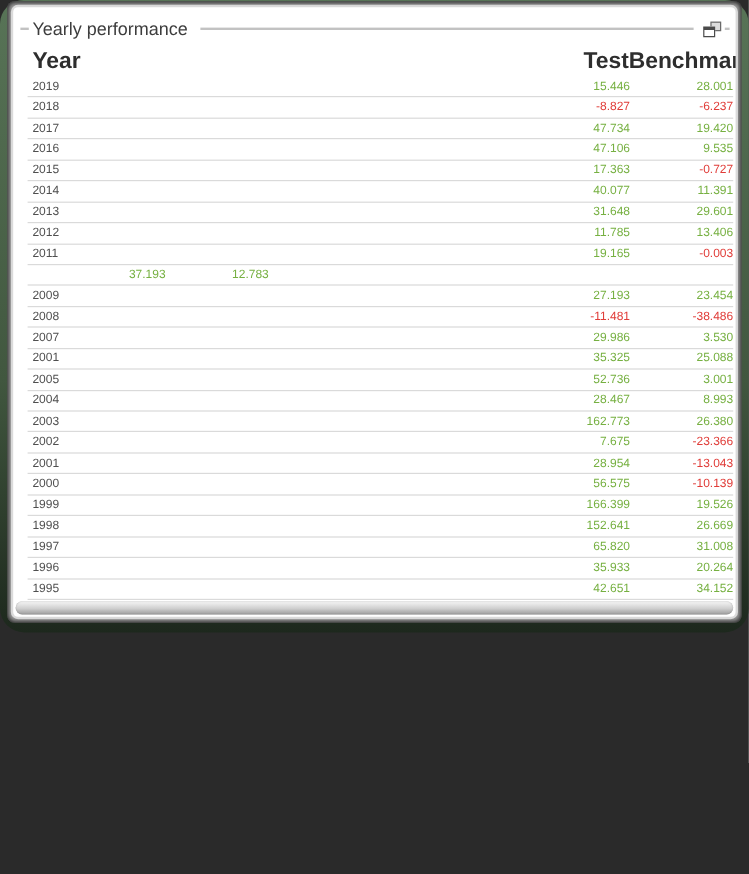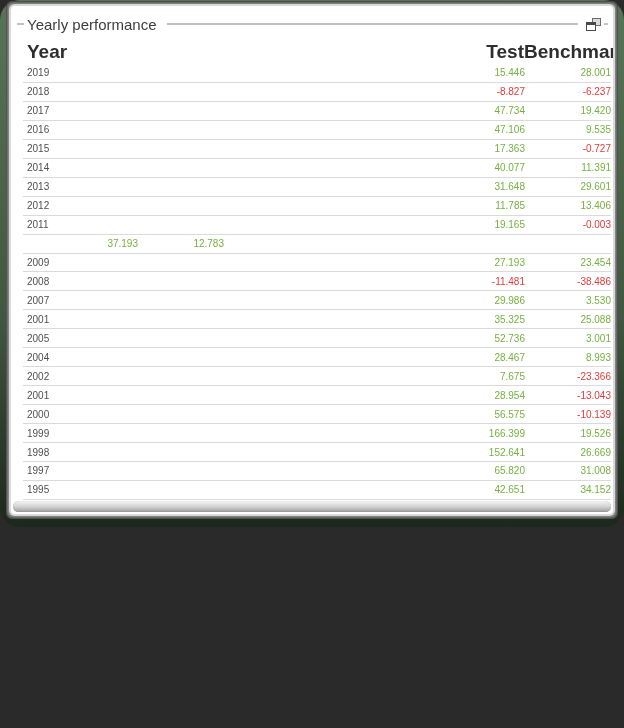--- a/index.html
+++ b/index.html
@@ -203,20 +203,25 @@
             <span class="c-year year-cell">2005</span>
             <span class="c-test test-cell pos">52.736</span>
             <span class="c-bench benchmark-cell pos">3.001</span>
           </div>
           <div class="row">
             <span class="c-year year-cell">2004</span>
             <span class="c-test test-cell pos">28.467</span>
             <span class="c-bench benchmark-cell pos">8.993</span>
           </div>
           <div class="row">
+            <span class="c-year year-cell">2003</span>
+            <span class="c-test test-cell pos">162.773</span>
+            <span class="c-bench benchmark-cell pos">26.380</span>
+          </div>
+          <div class="row">
             <span class="c-year year-cell">2002</span>
             <span class="c-test test-cell pos">7.675</span>
             <span class="c-bench benchmark-cell neg">-23.366</span>
           </div>
           <div class="row">
             <span class="c-year year-cell">2001</span>
             <span class="c-test test-cell pos">28.954</span>
             <span class="c-bench benchmark-cell neg">-13.043</span>
           </div>
           <div class="row">
@@ -233,20 +238,25 @@
             <span class="c-year year-cell">1998</span>
             <span class="c-test test-cell pos">152.641</span>
             <span class="c-bench benchmark-cell pos">26.669</span>
           </div>
           <div class="row">
             <span class="c-year year-cell">1997</span>
             <span class="c-test test-cell pos">65.820</span>
             <span class="c-bench benchmark-cell pos">31.008</span>
           </div>
           <div class="row">
+            <span class="c-year year-cell">1996</span>
+            <span class="c-test test-cell pos">35.933</span>
+            <span class="c-bench benchmark-cell pos">20.264</span>
+          </div>
+          <div class="row">
             <span class="c-year year-cell">1995</span>
             <span class="c-test test-cell pos">42.651</span>
             <span class="c-bench benchmark-cell pos">34.152</span>
           </div>
         </div>
 
       <div class="hscroll"></div>
 
     </div>
   </div>

